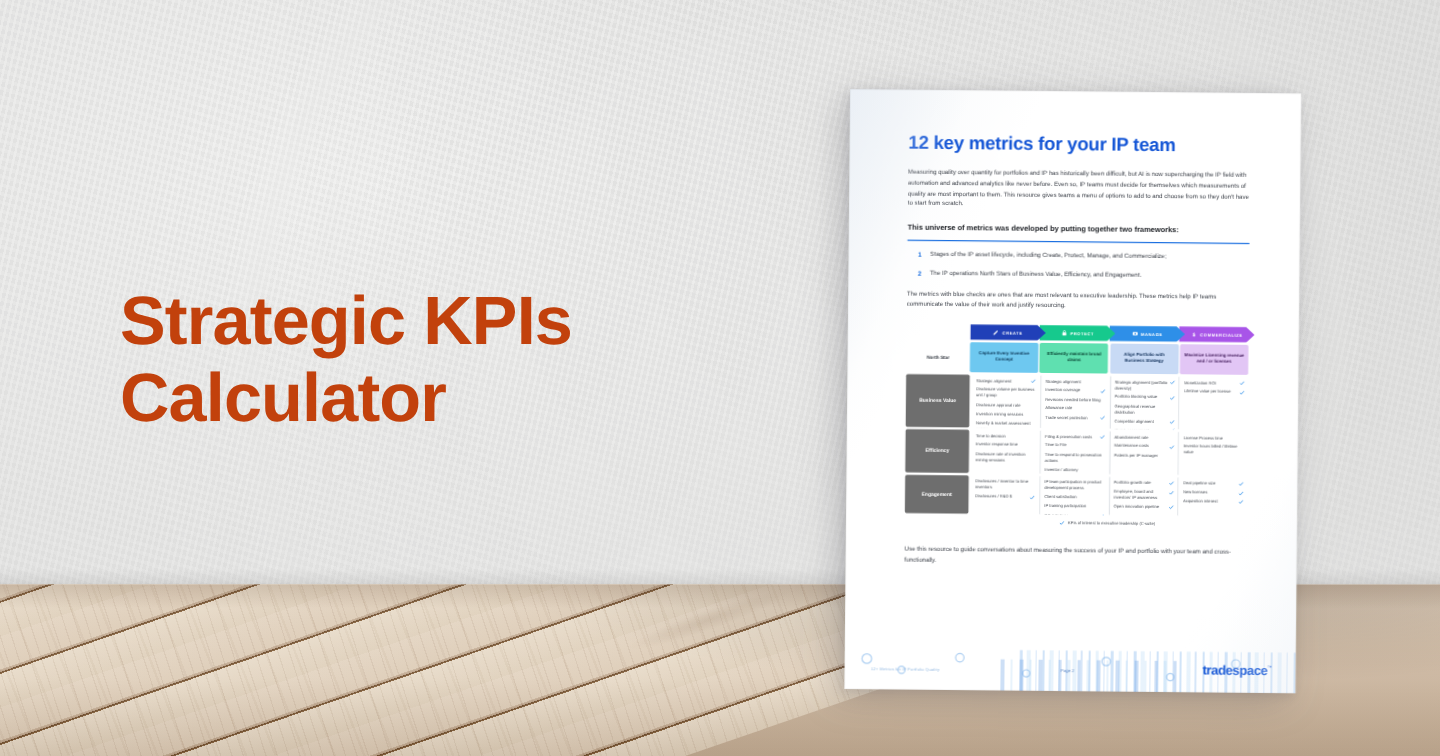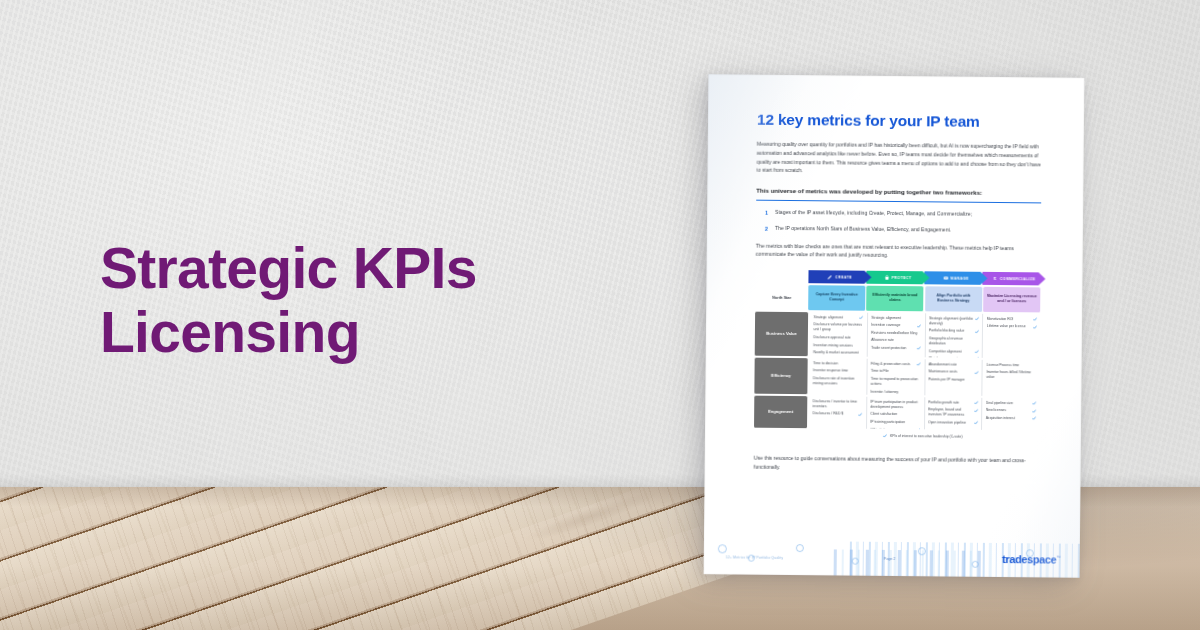--- a/index.html
+++ b/index.html
@@ -61,21 +61,21 @@
   .floor-shade{
     position:absolute;inset:0;
     background:
       linear-gradient(180deg, rgba(90,60,35,.18) 0%, rgba(0,0,0,0) 14%),
       radial-gradient(ellipse 700px 120px at 78% 0%, rgba(0,0,0,.14), transparent 72%),
       linear-gradient(180deg, rgba(255,255,255,.06) 55%, rgba(80,55,32,.10) 100%);
   }
   
   .headline{
     position:absolute;left:100px;top:237px;width:520px;
-    font-size:57px;line-height:1.12;font-weight:700;color:#701a75;
+    font-size:57px;line-height:1.12;font-weight:700;color:#c2410c;
     letter-spacing:-.7px;
   }
   .headline .ln{display:block;}
   
   .doc-wrap{
     position:absolute;left:706px;top:76px;width:376px;height:500px;
     transform:rotate(.55deg);
     filter:drop-shadow(-8px 6px 16px rgba(60,60,70,.22)) drop-shadow(-2px 2px 4px rgba(60,60,70,.14));
   }
   .doc{
@@ -204,21 +204,21 @@
   <div class="wall-base"></div>
   <div class="floor">
     <div class="floor-planks"></div>
     <div class="floor-grain"></div>
     <div class="floor-shade"></div>
   </div>
 </div>
 
 <div class="headline">
   <span class="ln">Strategic KPIs</span>
-  <span class="ln">Licensing</span>
+  <span class="ln">Calculator</span>
 </div>
 
 <div class="doc-wrap">
   <div class="doc">
 
     <div class="doc-inner">
       <div class="doc-title">12 key metrics for your IP team</div>
       <p class="doc-p">Measuring quality over quantity for portfolios and IP has historically been difficult, but AI is now supercharging the IP field with automation and advanced analytics like never before. Even so, IP teams must decide for themselves which measurements of quality are most important to them. This resource gives teams a menu of options to add to and choose from so they don't have to start from scratch.</p>
       <div class="doc-sub">This universe of metrics was developed by putting together two frameworks:</div>
       <div class="rule"></div>

